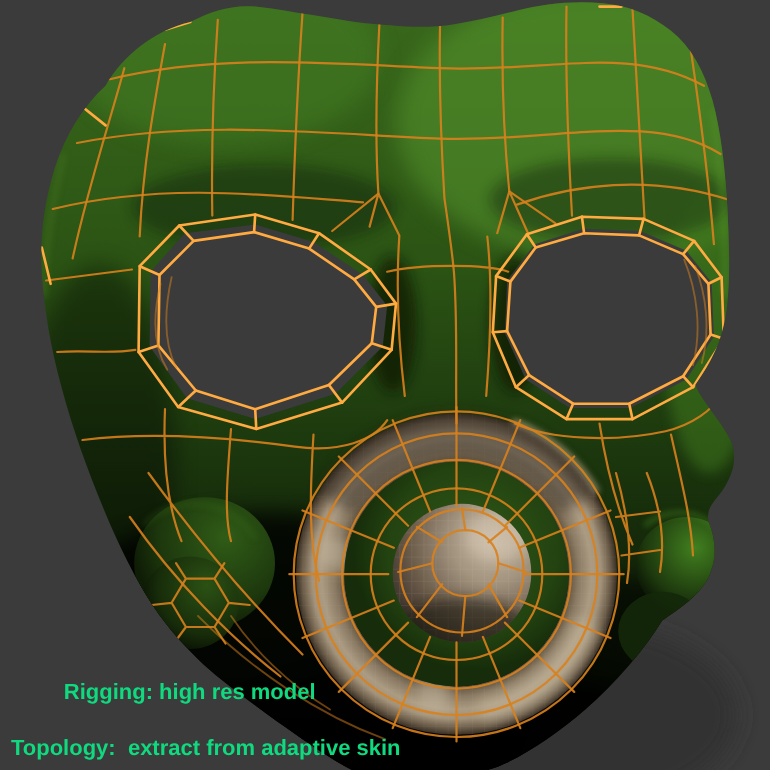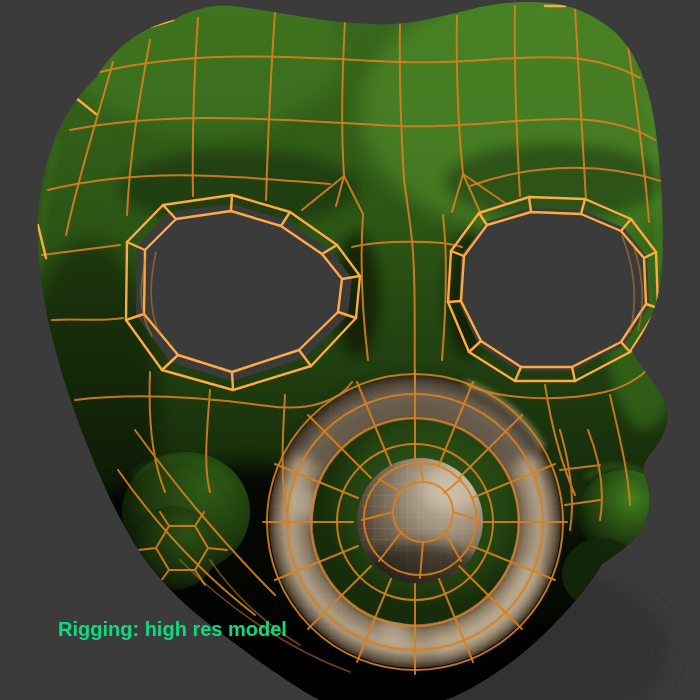--- a/index.html
+++ b/index.html
@@ -212,13 +212,14 @@
           M208,548 L227,550 M195,570 L205,585 M169,570 L158,585 M156,548 L138,550 M169,526 L160,512 M195,526 L204,512"></path>
       </g>
       <path class="wire-bright" stroke-width="2.2" d="
         M150,27 L173,20 M383,20 L428,16 M545,6 L565,6 M66,90 L96,114 M38,225 L46,258"></path>
     </g>
   </g>
 
 </svg>
 
 <div class="caption" id="cap1">Rigging: high res model</div>
+<div class="caption" id="cap2">Topology:  extract from adaptive skin</div>
 </div>
 
 </body></html>

